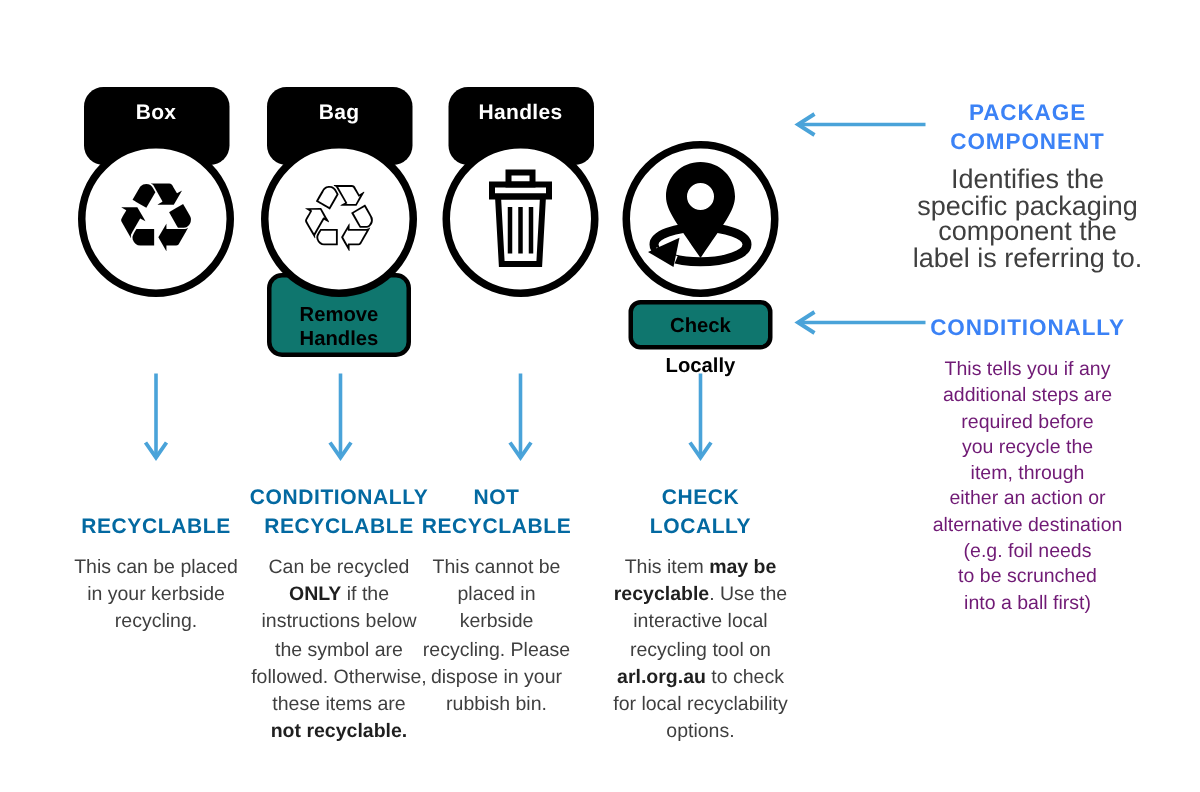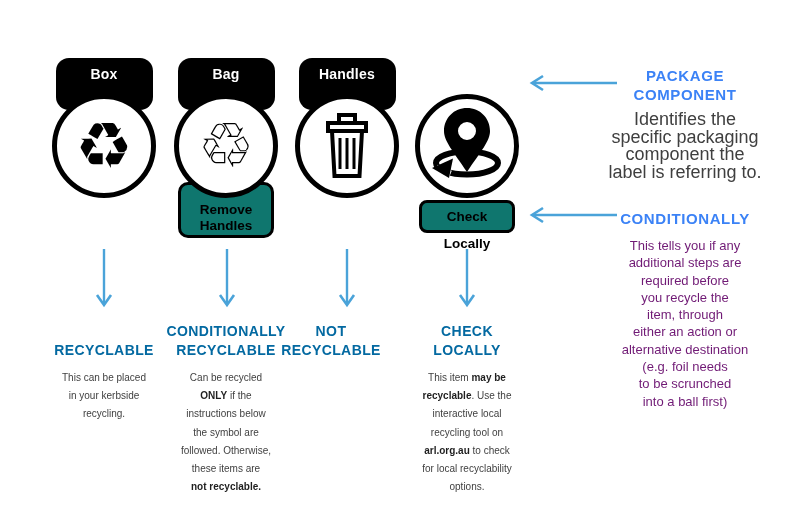--- a/index.html
+++ b/index.html
@@ -27,21 +27,21 @@
 
   
   .down-arrow{position:absolute;top:248px;}
   .left-arrow{position:absolute;left:527px;}
 
   
   .col{position:absolute;top:314px;width:134px;text-align:center;}
   .col .col-heading{min-height:46px;display:flex;align-items:flex-end;justify-content:center;
         font-weight:bold;font-size:14px;line-height:19px;letter-spacing:.4px;color:#0369a1;
         white-space:pre-line;}
-  .col .col-body{margin-top:9px;font-size:10px;line-height:18.2px;color:#3f3f3f;
+  .col .col-body{margin-top:9px;font-size:13px;line-height:18.2px;color:#3f3f3f;
         white-space:pre-line;}
   .col .col-body b{color:#1f1f1f;}
 
   
   .annotation{position:absolute;left:596px;width:178px;text-align:center;}
   .annotation .ann-heading{font-weight:bold;font-size:15px;line-height:19px;
         letter-spacing:.6px;color:#3b82f6;white-space:pre-line;}
   .annotation.pc{top:66px;}
   .annotation.pc .ann-body{margin-top:7px;font-size:18px;line-height:17.5px;color:#3f3f3f;
         white-space:pre-line;}
@@ -138,20 +138,26 @@
 
   <div class="col" style="left:159px">
     <div class="col-heading">CONDITIONALLY
 RECYCLABLE</div>
     <div class="col-body">Can be recycled<br><b>ONLY</b> if the<br>instructions below<br>the symbol are<br>followed. Otherwise,<br>these items are<br><b>not recyclable.</b></div>
   </div>
 
   <div class="col" style="left:264px">
     <div class="col-heading">NOT
 RECYCLABLE</div>
+    <div class="col-body">This cannot be
+placed in
+kerbside
+recycling. Please
+dispose in your
+rubbish bin.</div>
   </div>
 
   <div class="col" style="left:400px">
     <div class="col-heading">CHECK
 LOCALLY</div>
     <div class="col-body">This item <b>may be</b><br><b>recyclable</b>. Use the<br>interactive local<br>recycling tool on<br><b>arl.org.au</b> to check<br>for local recyclability<br>options.</div>
   </div>
 
   <div class="annotation pc">
     <div class="ann-heading">PACKAGE

